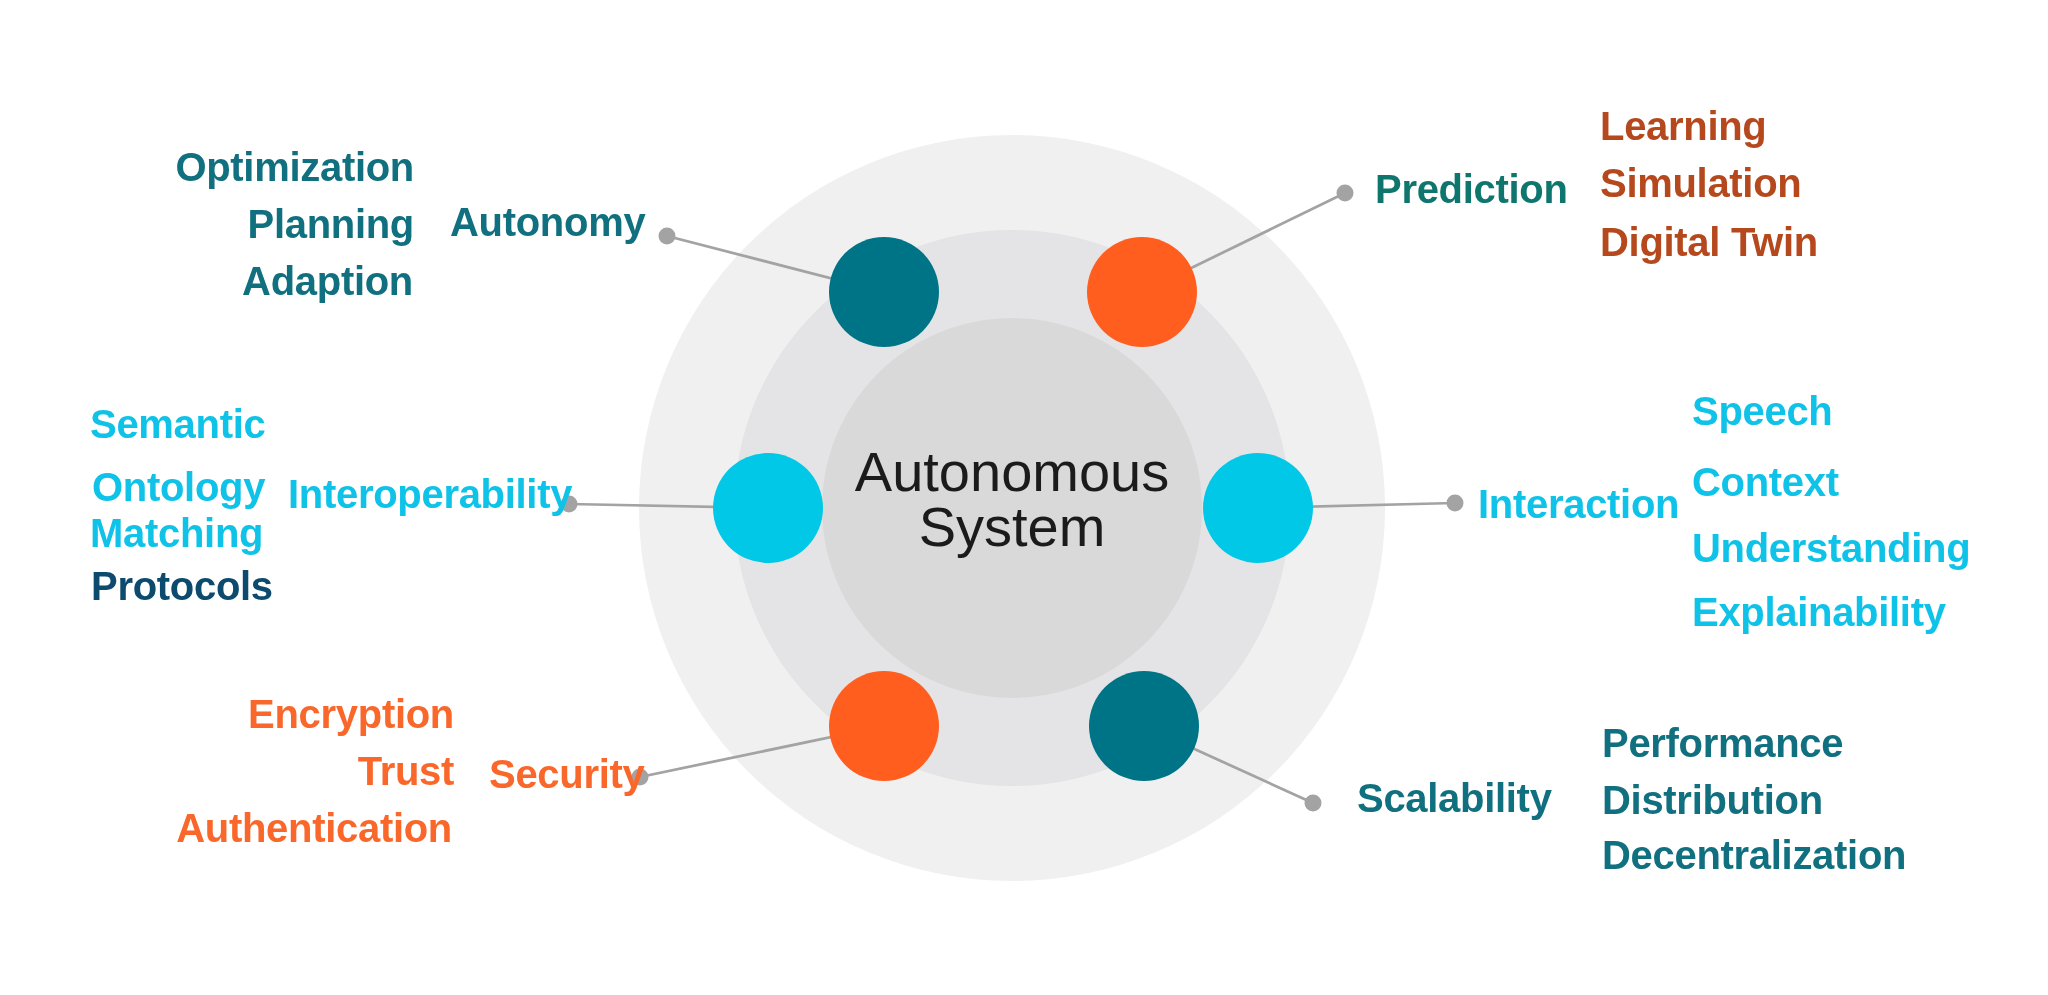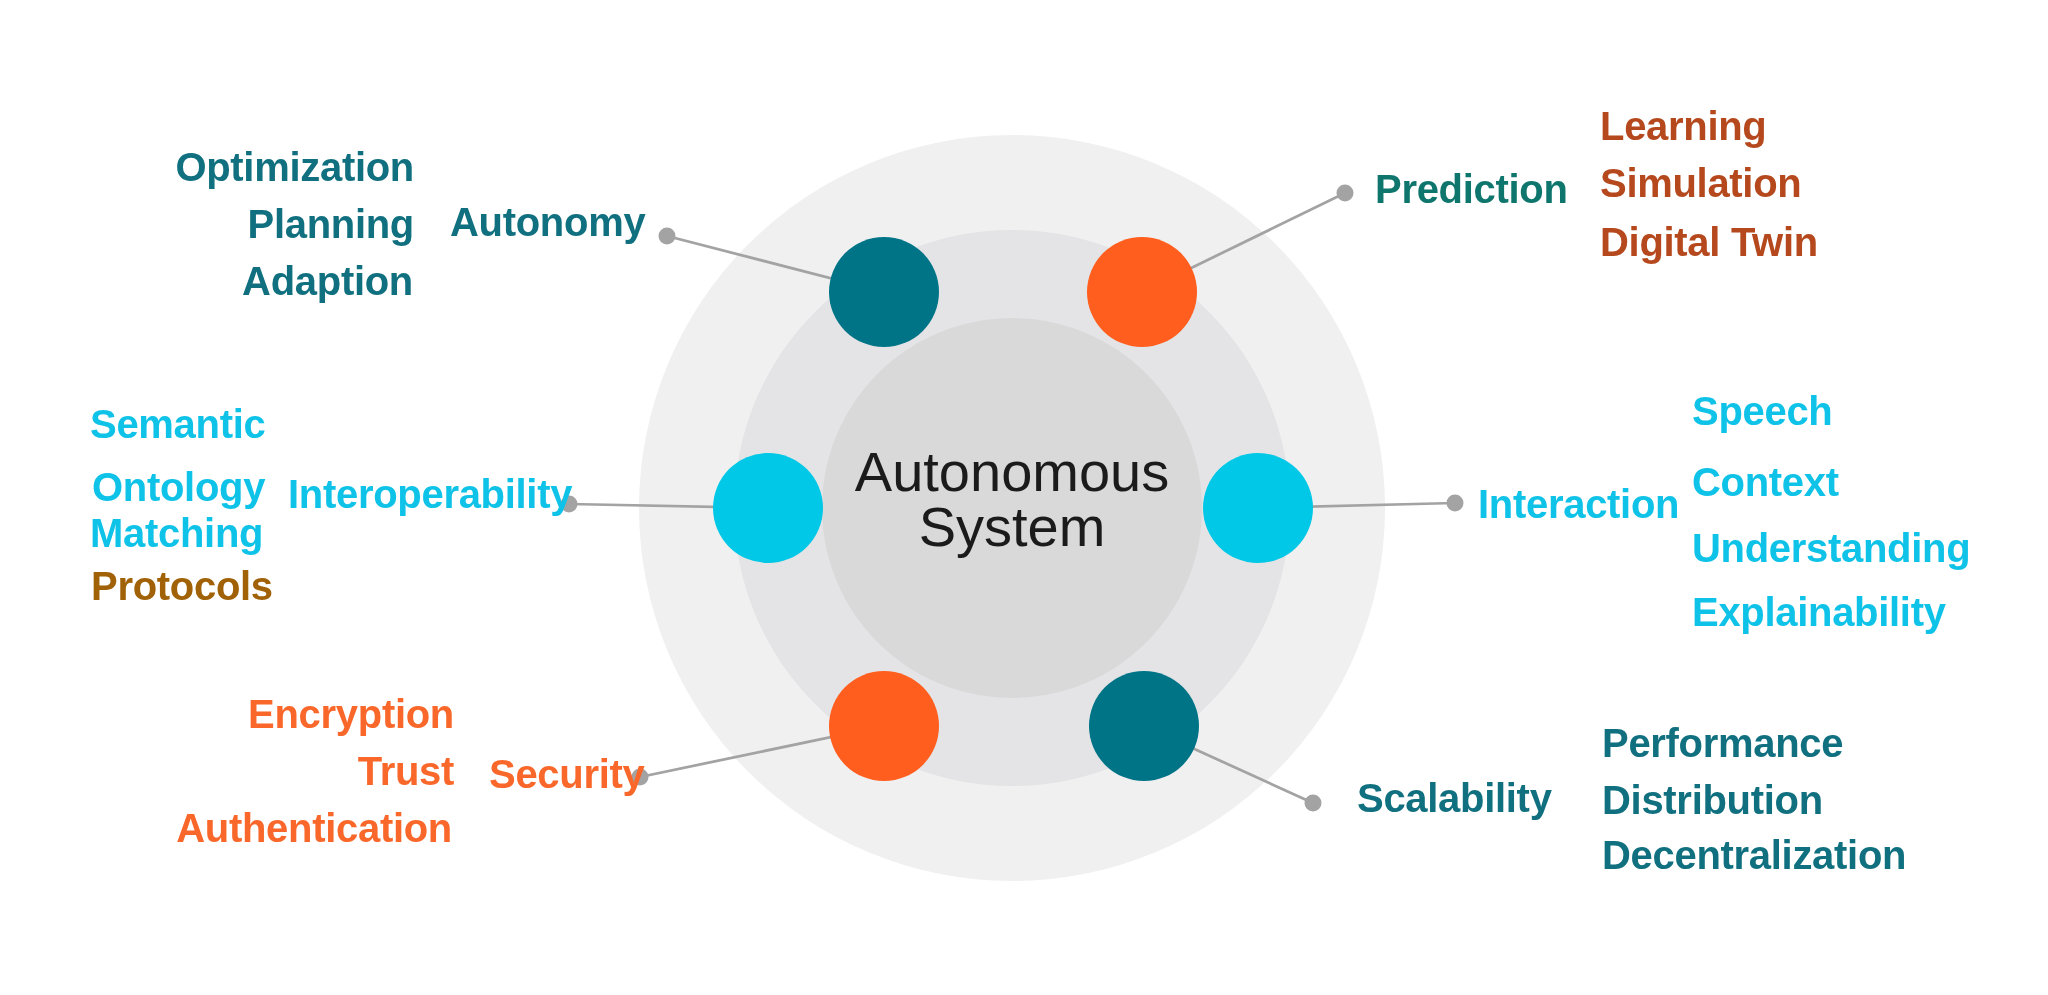--- a/index.html
+++ b/index.html
@@ -77,21 +77,21 @@
       <div class="lbl" style="color: rgb(17, 112, 127); top: 224px; right: 1634px;">Planning</div>
       <div class="lbl" style="color: rgb(17, 112, 127); top: 281px; right: 1635px;">Adaption</div>
       <div class="lbl" style="color: #0f766e; top: 183px; left: 1375px; margin-top: 6px;">Prediction</div>
       <div class="lbl" style="color: rgb(181, 73, 29); top: 126px; left: 1600px;">Learning</div>
       <div class="lbl" style="color: rgb(181, 73, 29); top: 183px; left: 1600px;">Simulation</div>
       <div class="lbl" style="color: rgb(181, 73, 29); top: 242px; left: 1600px;">Digital Twin</div>
       <div class="lbl" style="color: rgb(15, 194, 231); top: 494px; left: 288px;">Interoperability</div>
       <div class="lbl" style="color: rgb(15, 194, 231); top: 424px; left: 90px;">Semantic</div>
       <div class="lbl" style="color: rgb(15, 194, 231); top: 487px; left: 92px;">Ontology</div>
       <div class="lbl" style="color: rgb(15, 194, 231); top: 533px; left: 90px;">Matching</div>
-      <div class="lbl" style="color: #a16207; top: 586px; left: 91px; text-align: right;">Protocols</div>
+      <div class="lbl" style="color: #0c4a6e; top: 586px; left: 91px; text-align: right;">Protocols</div>
       <div class="lbl" style="color: rgb(15, 194, 231); top: 504px; left: 1478px;">Interaction</div>
       <div class="lbl" style="color: rgb(15, 194, 231); top: 411px; left: 1692px; text-align: center;">Speech</div>
       <div class="lbl" style="color: rgb(15, 194, 231); top: 482px; left: 1692px;">Context</div>
       <div class="lbl" style="color: rgb(15, 194, 231); top: 548px; left: 1692px;">Understanding</div>
       <div class="lbl" style="color: rgb(15, 194, 231); top: 612px; left: 1692px;">Explainability</div>
       <div class="lbl" style="color: rgb(249, 104, 42); top: 774px; left: 489px;">Security</div>
       <div class="lbl" style="color: rgb(249, 104, 42); top: 714px; right: 1594px;">Encryption</div>
       <div class="lbl" style="color: rgb(249, 104, 42); top: 771px; right: 1594px;">Trust</div>
       <div class="lbl" style="color: rgb(249, 104, 42); top: 828px; right: 1596px;">Authentication</div>
       <div class="lbl" style="color: rgb(17, 112, 127); top: 798px; left: 1357px;">Scalability</div>

